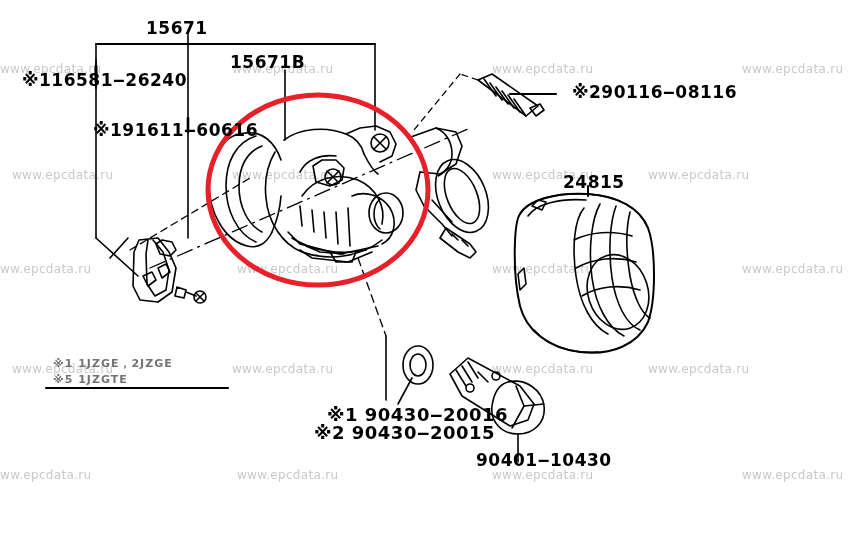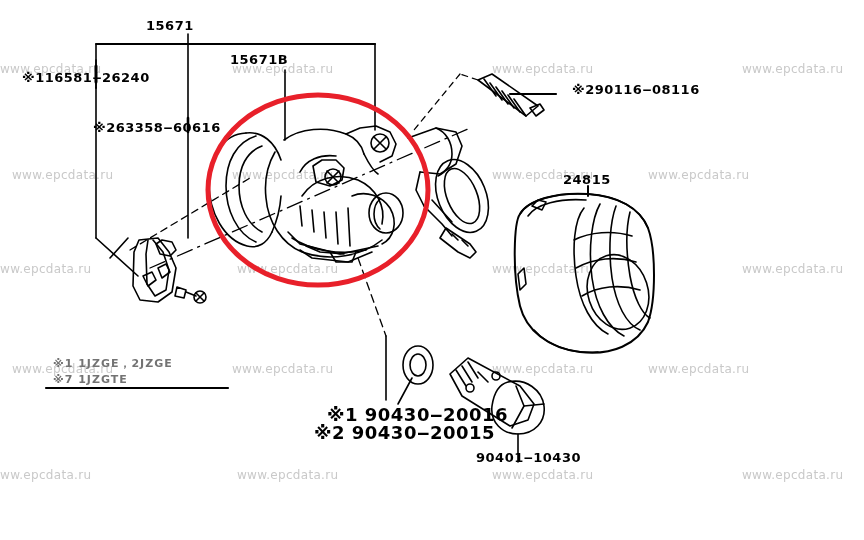--- a/index.html
+++ b/index.html
@@ -36,21 +36,21 @@
     inset: 0;
     z-index: 2;
   }
   
   .lbl {
     position: absolute;
     z-index: 4;
     color: #000000;
     font-family: "DejaVu Sans", sans-serif;
     font-weight: bold;
-    font-size: 13px;
+    font-size: 17px;
     letter-spacing: 0.5px;
     white-space: nowrap;
   }
   .lbl.small { font-size: 18px; }
   .legend-line {
     position: absolute;
     z-index: 4;
     color: #737373;
     font-family: "DejaVu Sans", sans-serif;
     font-weight: bold;
@@ -276,31 +276,31 @@
   </svg>
 
   <div>
 
     <span class="lbl" style="left:146px; top:18px;">15671</span>
 
     <span class="lbl" style="left:230px; top:52px;">15671B</span>
 
     <span class="lbl" style="left:22px; top:70px;">※116581‒26240</span>
 
-    <span class="lbl" style="left:93px; top:120px;">※263358‒60616</span>
+    <span class="lbl" style="left:93px; top:120px;">※191611‒60616</span>
 
     <span class="lbl" style="left:556px; top:82px;margin-left:16px;">※290116‒08116</span>
 
     <span class="lbl" style="left:563px; top:172px;">24815</span>
 
     <span class="lbl small" style="left:327px; top:404px;">※1 90430‒20016</span>
 
     <span class="lbl small" style="left:314px; top:422px;">※2 90430‒20015</span>
 
     <span class="lbl" style="left:476px; top:450px;">90401‒10430</span>
   </div>
 
   <div>
     <span class="legend-line" style="left:53px; top:356px;">※1  1JZGE，2JZGE</span>
-    <span class="legend-line" style="left:53px; top:373px;">※7  1JZGTE</span>
+    <span class="legend-line" style="left:53px; top:373px;">※5  1JZGTE</span>
   </div>
 
 </div>
 
 </body></html>

